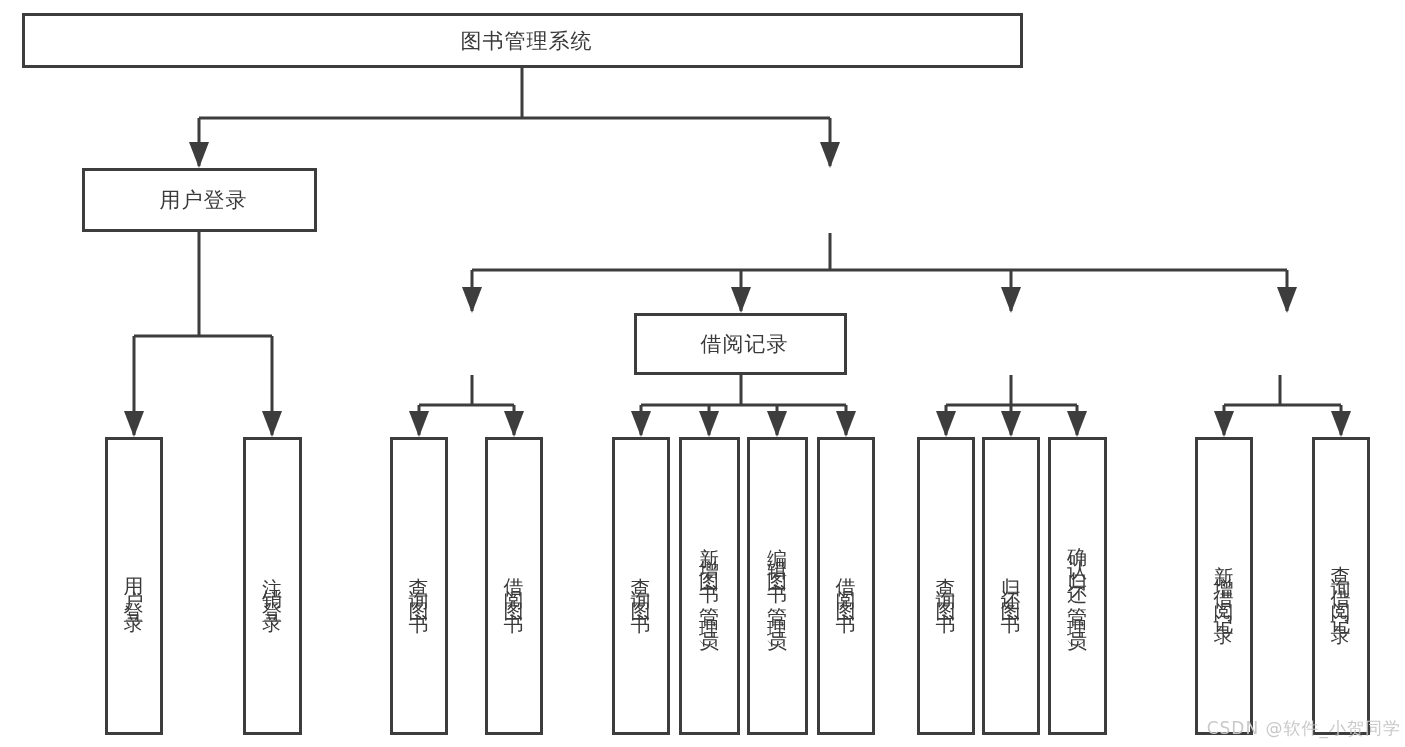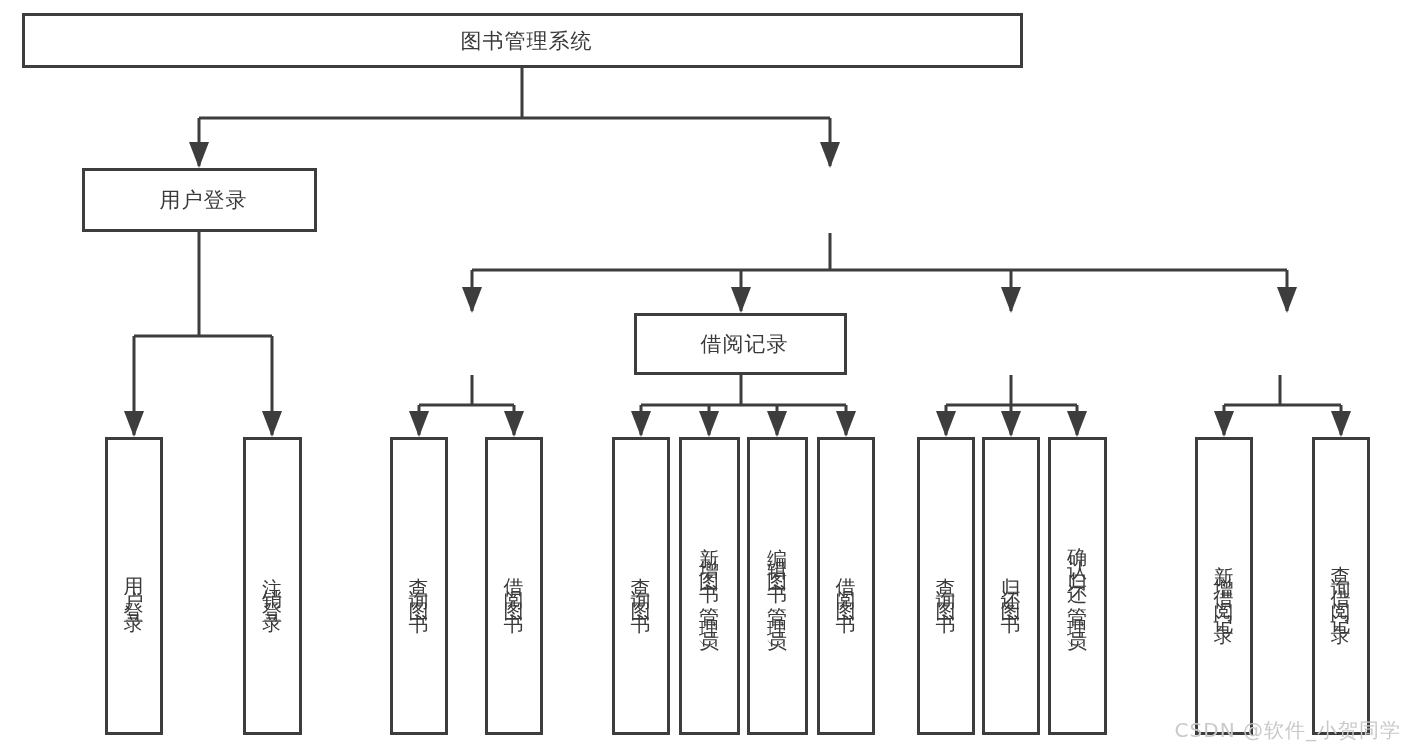--- a/index.html
+++ b/index.html
@@ -45,21 +45,21 @@
     text-orientation:upright;
     font-size:20px;
     line-height:1;
     letter-spacing:12px;
     white-space:nowrap;
     color:var(--text);
   }
   #watermark{
     position:absolute;
     right:4px;top:717px;
-    font-size:20px;
+    font-size:17px;
     color:var(--wm);
     letter-spacing:1px;
     z-index:5;
     white-space:nowrap;
   }
 </style>
 </head>
 <body>
 
 <div id="stage">

